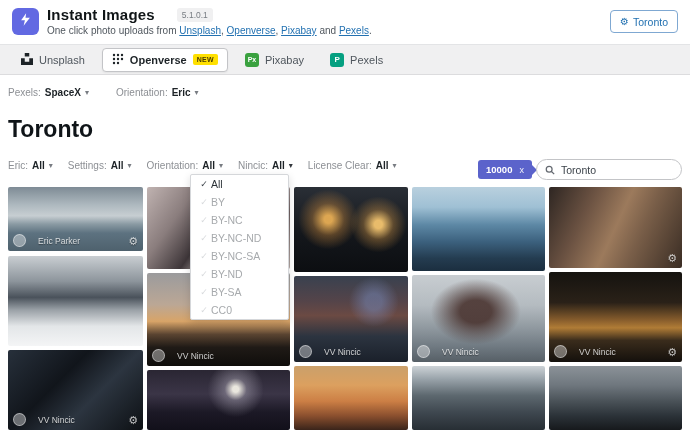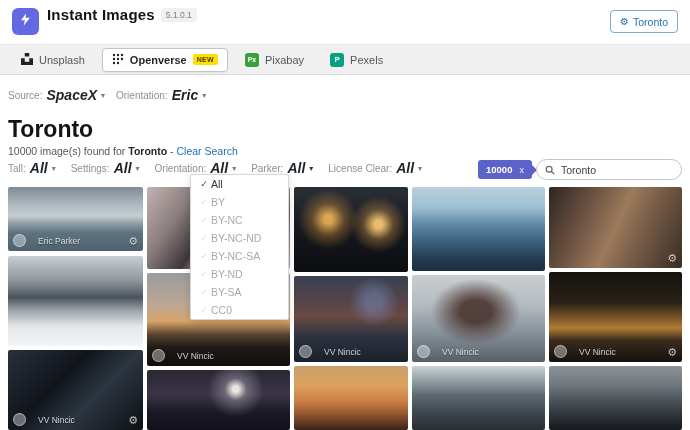--- a/index.html
+++ b/index.html
@@ -4,21 +4,21 @@
 <style>
   * { margin:0; padding:0; box-sizing:border-box; }
   html,body { width:690px; height:430px; overflow:hidden; background:#fff;
     font-family:"Liberation Sans","DejaVu Sans",sans-serif; color:#1d2327; }
   .stage { position:relative; width:690px; height:430px; background:#fff; }
 
   
   .hdr { position:absolute; top:0; left:0; right:0; height:44px; background:#fff; }
   .logo { position:absolute; left:12px; top:8px; width:27px; height:27px; border-radius:6px;
     background:#6269e2; display:flex; align-items:center; justify-content:center; }
-  .titlerow { position:absolute; left:47px; top:6px; display:flex; align-items:center; gap:6px; }
+  .titlerow { position:absolute; left:47px; top:6px; display:flex; align-items:center; gap:22px; }
   .apptitle { font-size:15px; font-weight:bold; color:#101517; letter-spacing:.2px; }
   .version { font-size:8.5px; color:#777c82; background:#f0f0f1; border-radius:3px; padding:2px 5px; }
   .subtitle { position:absolute; left:47px; top:25px; font-size:10px; color:#50575e; }
   .subtitle a, .link { color:#2271b1; text-decoration:underline; cursor:pointer; }
   .settings-btn { position:absolute; right:12px; top:10px; height:23px; padding:0 9px;
     display:flex; align-items:center; gap:4px; background:#fff; border:1px solid #7fa8d2;
     border-radius:4px; color:#2271b1; font-size:10.5px; cursor:pointer; }
   .settings-btn .g { font-size:10px; line-height:1; }
 
   
@@ -33,21 +33,21 @@
     padding:2px 4px; border-radius:2px; letter-spacing:.3px; }
   .sqicon { width:14px; height:14px; border-radius:3px; display:flex; align-items:center;
     justify-content:center; color:#fff; font-size:7px; font-weight:bold; }
   .px { background:#3aa13f; }
   .pex { background:#05a081; font-size:8px; }
 
   
   .ctrlrow { position:absolute; top:76px; left:0; right:0; height:36px; background:#fff; }
   .ctl { position:absolute; top:11px; display:flex; align-items:center; gap:4px; cursor:pointer; }
   .lbl { font-size:10px; color:#8c8f94; }
-  .val { font-size:14px; font-weight:bold; color:#1d2327;font-style:italic; }
+  .val { font-size:10px; font-weight:bold; color:#1d2327; }
   .caret { font-size:8px; color:#787c82; }
   .caret.dark { color:#32373c; }
   .tag { position:absolute; left:478px; top:84px; height:19px; background:#5b63cb;
     border-radius:3px; display:flex; align-items:center; gap:7px; padding:0 8px;
     color:#fff; font-size:9.5px; font-weight:bold; cursor:pointer; }
   .tag:after { content:""; position:absolute; right:-5px; top:5px; border:5px solid transparent;
     border-left:5px solid #5b63cb; border-right:none; }
   .tag .x { font-weight:normal; font-size:9px; opacity:.9; }
   .search { position:absolute; left:536px; top:83px; width:146px; height:21px;
     border:1px solid #c3c4c7; border-radius:11px; background:#fff;
@@ -128,20 +128,23 @@
       <span>
         <svg width="15" height="15" viewBox="0 0 24 24">
             <path d="M13 2 L5 13 H11 L9 22 L19 9 H12 Z" fill="#fff"></path>
           </svg>
       </span>
     </div>
     <div class="titlerow">
       <span class="apptitle">Instant Images</span>
       <span class="version">5.1.0.1</span>
     </div>
+    <div class="subtitle">
+      <span>One click photo uploads from </span><span class="link">Unsplash</span><span>, </span><span class="link">Openverse</span><span>, </span><span class="link">Pixabay</span><span> and </span><span class="link">Pexels</span><span>.</span>
+    </div>
     <div class="settings-btn">
       <span class="g">⚙</span>
       <span>Toronto</span>
     </div>
   </div>
 
   <div class="tabs">
     <div class="tab">
       <span>
         <svg width="12" height="12" viewBox="0 0 32 32">
@@ -171,21 +174,21 @@
       <span>Pixabay</span>
     </div>
     <div class="tab">
       <span class="sqicon pex">P</span>
       <span>Pexels</span>
     </div>
   </div>
 
   <div class="ctrlrow">
     <div class="ctl" style="left:8px">
-      <span class="lbl">Source:</span>
+      <span class="lbl">Pexels:</span>
       <span class="val">SpaceX</span>
       <span class="caret">▾</span>
     </div>
     <div class="ctl" style="left:116px">
       <span class="lbl">Orientation:</span>
       <span class="val">Eric</span>
       <span class="caret">▾</span>
     </div>
     <div class="tag">
       <span>10000</span>
@@ -196,42 +199,39 @@
         <svg width="10" height="10" viewBox="0 0 24 24" fill="none" stroke="#646970" stroke-width="3">
           <circle cx="10" cy="10" r="7"></circle>
             <line x1="15.5" y1="15.5" x2="22" y2="22"></line>
         </svg>
       </span>
       <input value="Toronto" style="">
     </div>
   </div>
 
   <div class="h1">Toronto</div>
-  <div class="summary">
-    <span>10000 image(s) found for </span><b>Toronto</b><span> - </span><span class="link" style="text-decoration:none">Clear Search</span>
-  </div>
 
   <div class="filters">
     <div class="filter">
-      <span class="lbl">Tall:</span>
+      <span class="lbl">Eric:</span>
       <span class="val">All</span>
       <span class="caret">▾</span>
     </div>
     <div class="filter">
       <span class="lbl">Settings:</span>
       <span class="val">All</span>
       <span class="caret">▾</span>
     </div>
     <div class="filter">
       <span class="lbl">Orientation:</span>
       <span class="val">All</span>
       <span class="caret">▾</span>
     </div>
     <div class="filter">
-      <span class="lbl">Parker:</span>
+      <span class="lbl">Nincic:</span>
       <span class="val">All</span>
       <span class="caret dark">▾</span>
     </div>
     <div class="filter">
       <span class="lbl">License Clear:</span>
       <span class="val">All</span>
       <span class="caret">▾</span>
     </div>
   </div>
 

